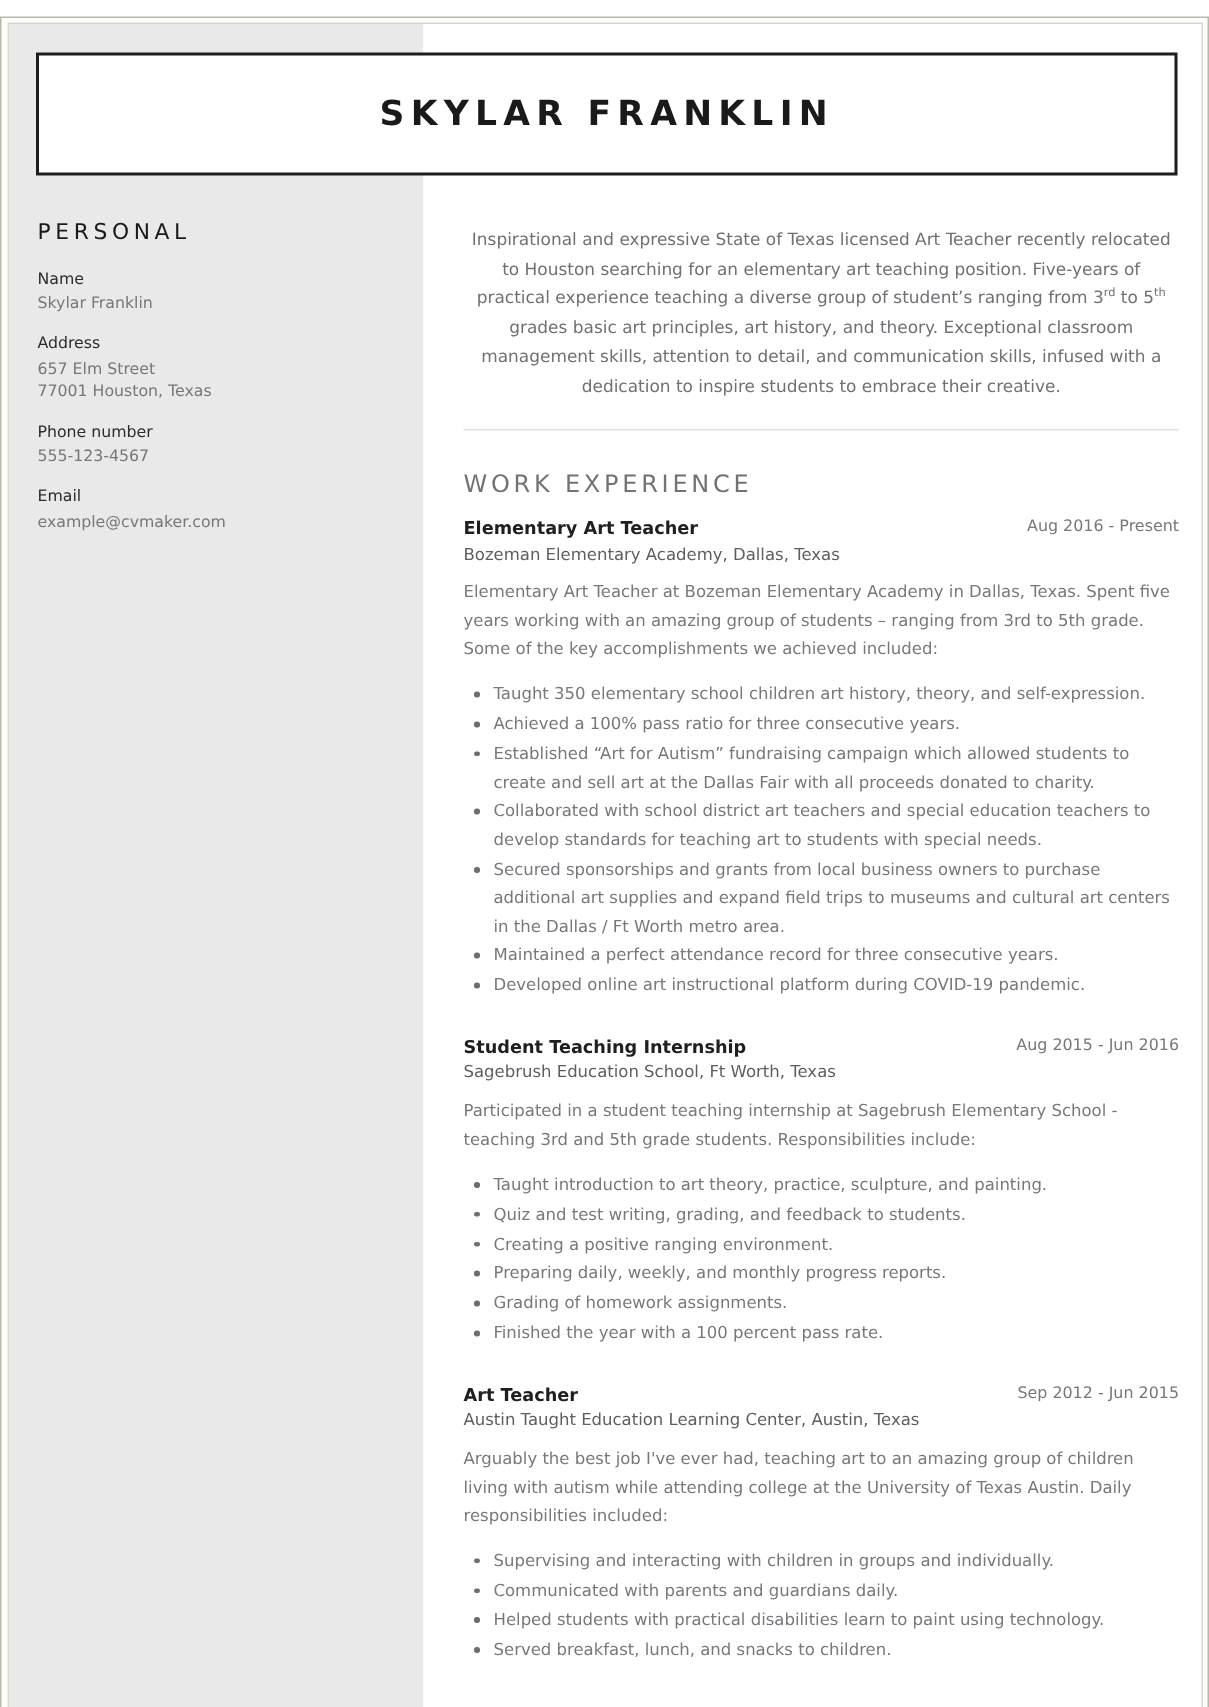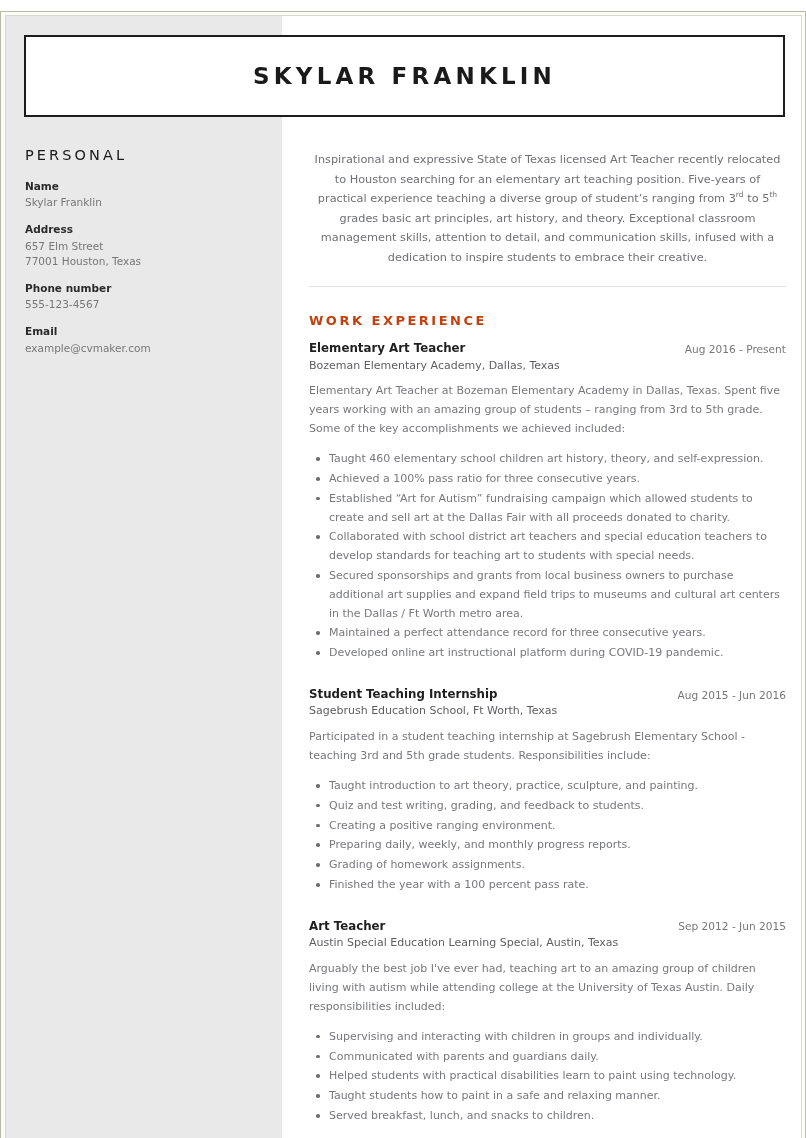--- a/index.html
+++ b/index.html
@@ -76,21 +76,21 @@
     font-size: 14.5px;
     letter-spacing: 3.1px;
     font-weight: 400;
     color: #1a1a1a;
     text-transform: uppercase;
     margin: 0 0 16px 0;
   }
   .side-group { margin-bottom: 12px; }
   .side-label {
     font-size: 10.5px;
-    font-weight: 700;
+    font-weight: 400;
     color: #2b2b2b;
     margin-bottom: 2px;
     line-height: 1.35;
   }
   .side-value {
     font-size: 10.5px;
     color: #77777a;
     line-height: 1.45;
   }
 
@@ -112,33 +112,33 @@
     font-size: 7.6px;
     vertical-align: super;
     line-height: 0;
   }
   .divider {
     height: 1px;
     background: #e2e2e2;
     margin: 19px 0 0 0;
   }
   .section-heading {
-    font-size: 13px;
+    font-size: 16px;
     letter-spacing: 2.5px;
-    font-weight: 700;
-    color: #c2410c;
+    font-weight: 400;
+    color: #737373;
     text-transform: uppercase;
     margin: 26px 0 13px 0;
   }
 
   .job { margin-bottom: 4px; }
   .job-head {
     display: flex;
     justify-content: space-between;
-    align-items: center;
+    align-items: flex-start;
   }
   .job-title {
     font-size: 11.8px;
     font-weight: 700;
     color: #1f1f1f;
     line-height: 1.3;
   }
   .job-dates {
     font-size: 10.6px;
     color: #77777a;
@@ -228,21 +228,21 @@
 
       <div id="jobs-list">
           <div class="job">
             <div class="job-head">
               <div class="job-title">Elementary Art Teacher</div>
               <div class="job-dates">Aug 2016 - Present</div>
             </div>
             <div class="job-company">Bozeman Elementary Academy, Dallas, Texas</div>
             <p class="job-desc">Elementary Art Teacher at Bozeman Elementary Academy in Dallas, Texas. Spent five years working with an amazing group of students – ranging from 3rd to 5th grade. Some of the key accomplishments we achieved included:</p>
             <ul class="bullets">
-              <li>Taught 460 elementary school children art history, theory, and self-expression.</li>
+              <li>Taught 350 elementary school children art history, theory, and self-expression.</li>
               <li>Achieved a 100% pass ratio for three consecutive years.</li>
               <li>Established “Art for Autism” fundraising campaign which allowed students to create and sell art at the Dallas Fair with all proceeds donated to charity.</li>
               <li>Collaborated with school district art teachers and special education teachers to develop standards for teaching art to students with special needs.</li>
               <li>Secured sponsorships and grants from local business owners to purchase additional art supplies and expand field trips to museums and cultural art centers in the Dallas / Ft Worth metro area.</li>
               <li>Maintained a perfect attendance record for three consecutive years.</li>
               <li>Developed online art instructional platform during COVID-19 pandemic.</li>
             </ul>
           </div>
           <div class="job-gap"></div>
           <div class="job">
@@ -260,27 +260,26 @@
               <li>Grading of homework assignments.</li>
               <li>Finished the year with a 100 percent pass rate.</li>
             </ul>
           </div>
           <div class="job-gap"></div>
           <div class="job">
             <div class="job-head">
               <div class="job-title">Art Teacher</div>
               <div class="job-dates">Sep 2012 - Jun 2015</div>
             </div>
-            <div class="job-company">Austin Special Education Learning Special, Austin, Texas</div>
+            <div class="job-company">Austin Taught Education Learning Center, Austin, Texas</div>
             <p class="job-desc">Arguably the best job I've ever had, teaching art to an amazing group of children living with autism while attending college at the University of Texas Austin. Daily responsibilities included:</p>
             <ul class="bullets">
               <li>Supervising and interacting with children in groups and individually.</li>
               <li>Communicated with parents and guardians daily.</li>
               <li>Helped students with practical disabilities learn to paint using technology.</li>
-              <li>Taught students how to paint in a safe and relaxing manner.</li>
               <li>Served breakfast, lunch, and snacks to children.</li>
             </ul>
           </div>
         </div>
     </div>
 
   </div>
 </div>
 
 </body></html>

